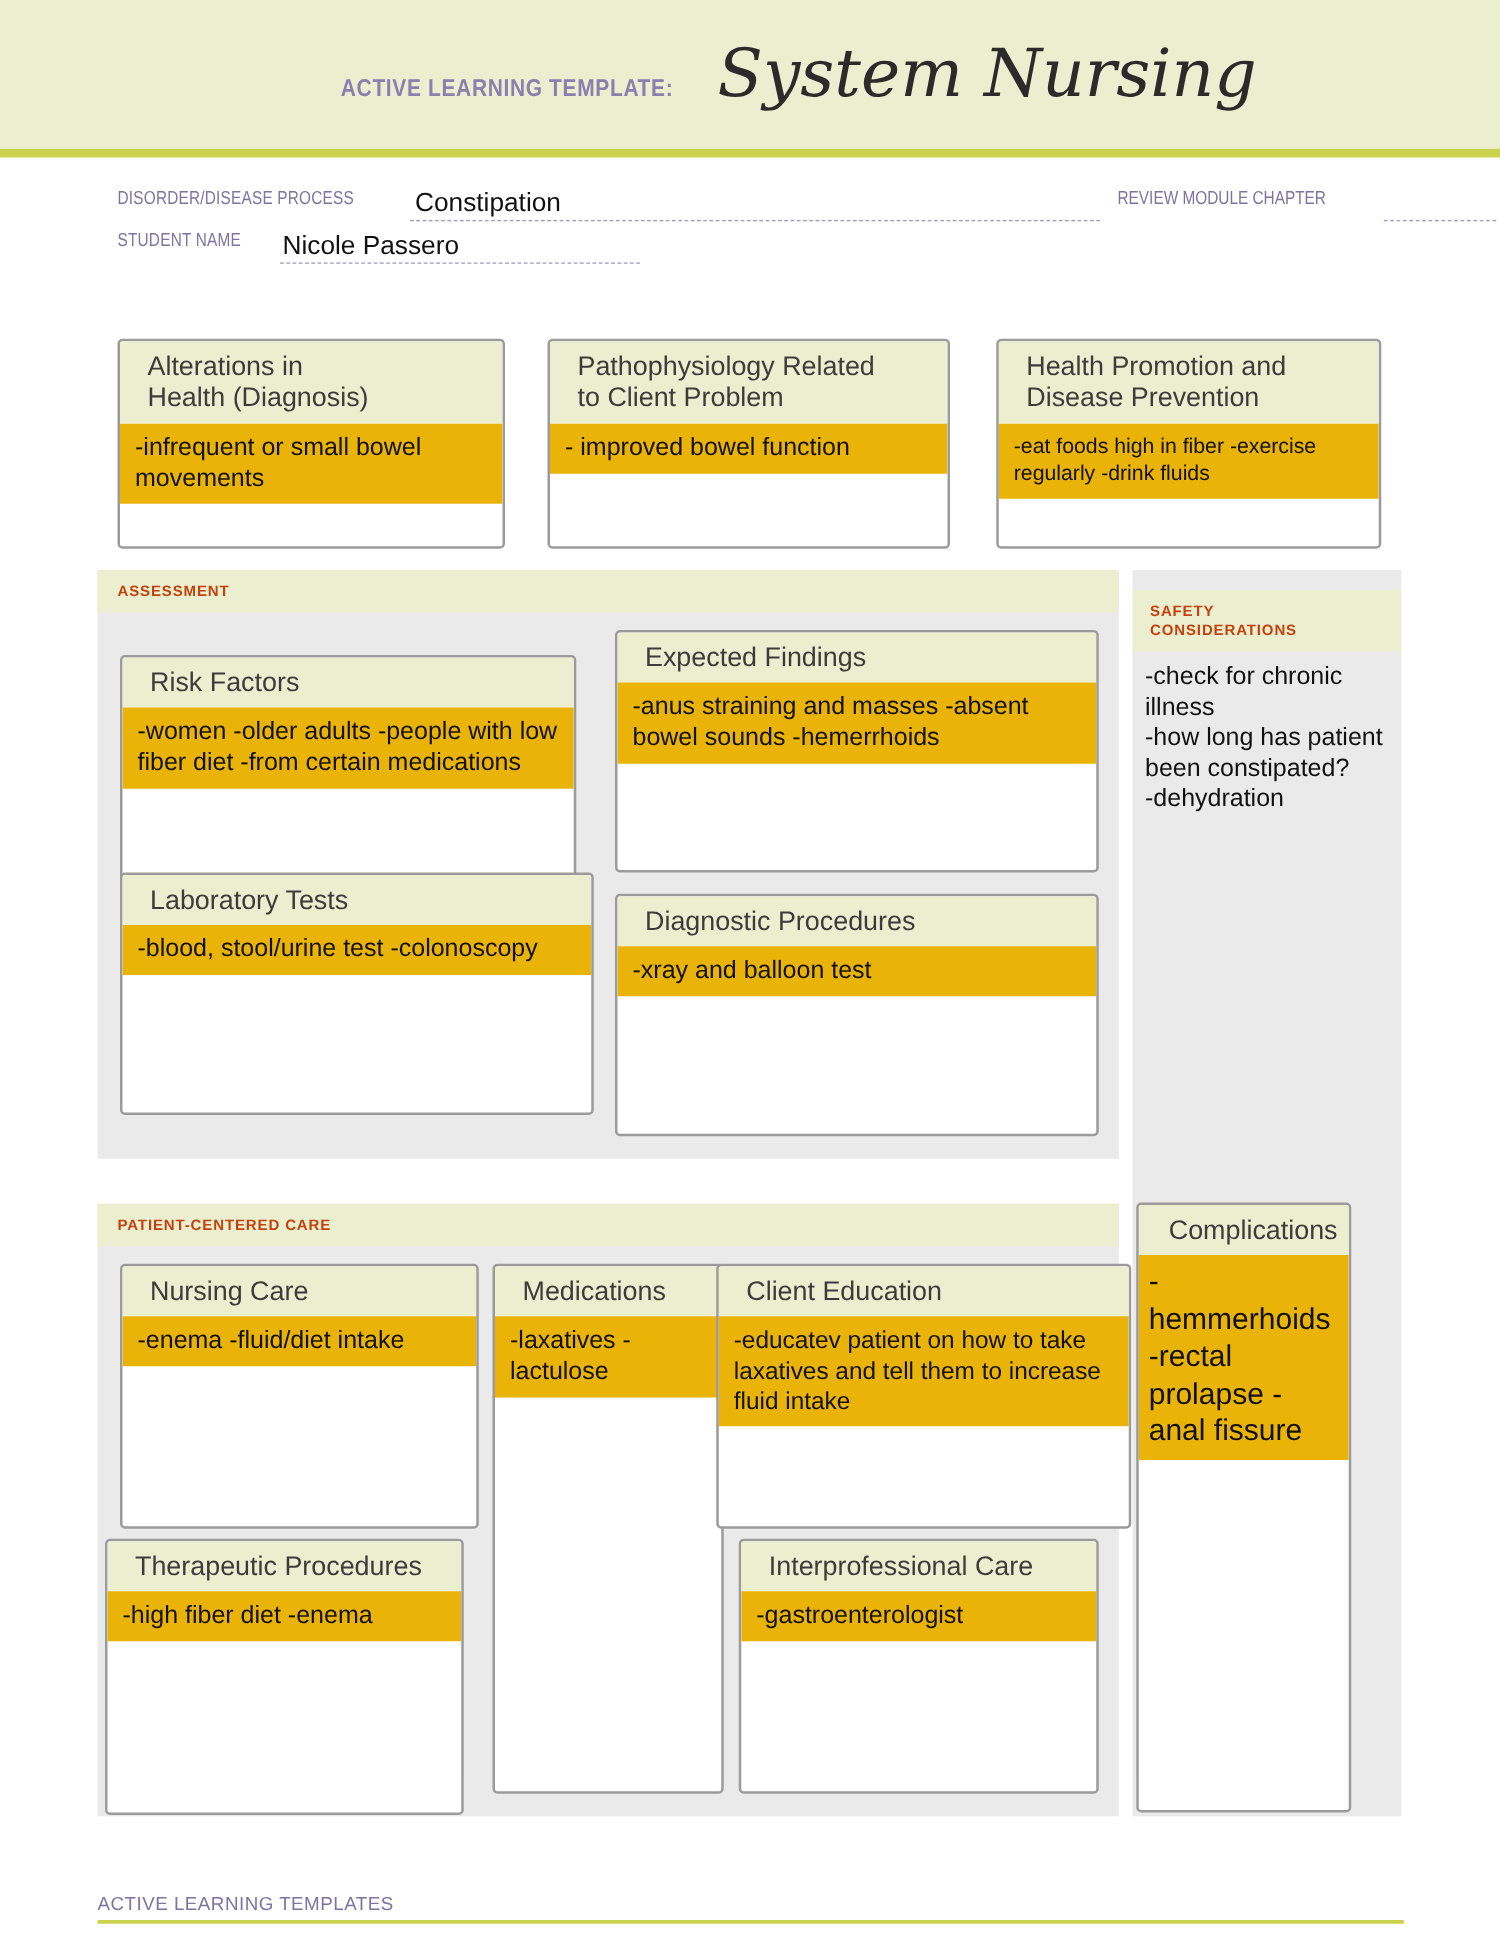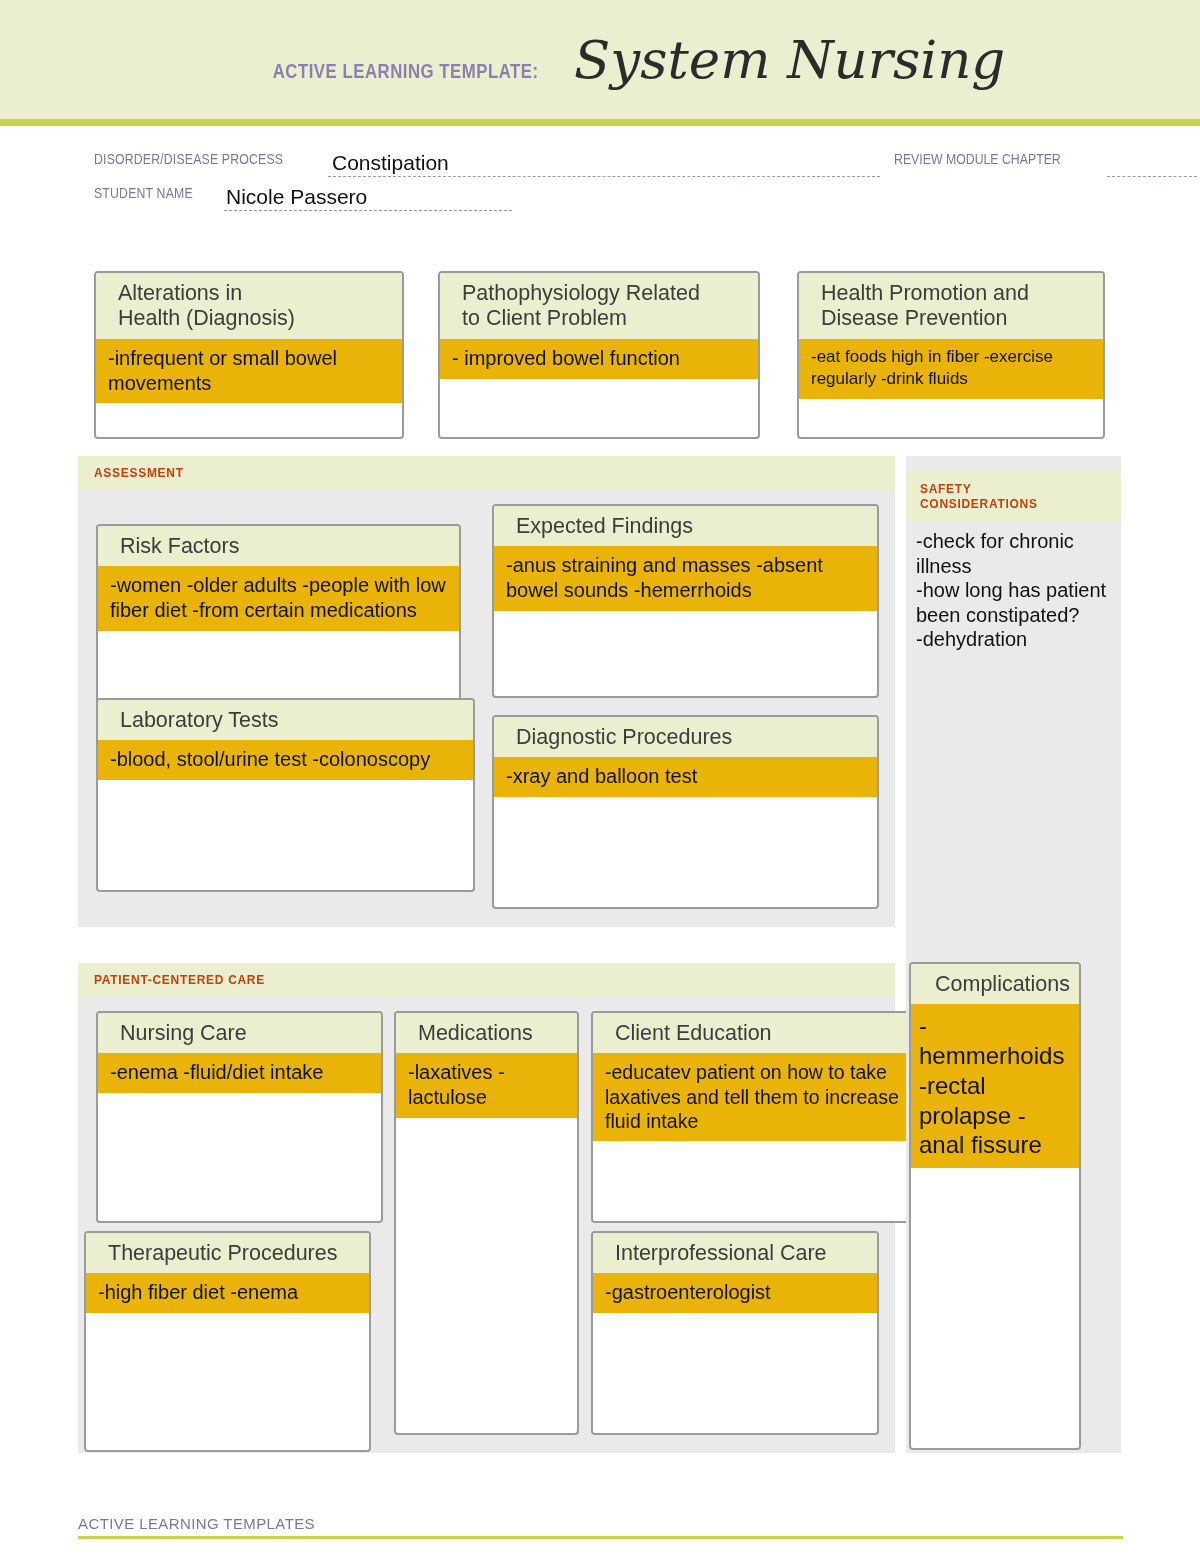--- a/index.html
+++ b/index.html
@@ -169,21 +169,21 @@
 
   
   #card-risk   { left: 96px;  top: 524px; width: 365px; height: 194px; }
   #card-expect { left: 492px; top: 504px; width: 387px; height: 194px; }
   #card-lab    { left: 96px;  top: 698px; width: 379px; height: 194px; }
   #card-diag   { left: 492px; top: 715px; width: 387px; height: 194px; }
 
   
   #card-nursing  { left: 96px;  top: 1011px; width: 287px; height: 212px; }
   #card-meds     { left: 394px; top: 1011px; width: 185px; height: 424px; }
-  #card-cliented { left: 591px; top: 1011px; width: 332px; height: 212px; }
+  #card-cliented { left: 573px; top: 1011px; width: 332px; height: 212px; }
   #card-therap   { left: 84px;  top: 1231px; width: 287px; height: 221px; }
   #card-interpro { left: 591px; top: 1231px; width: 288px; height: 204px; }
   #card-cliented .card-body { font-size: 19.5px; }
 
   
   #card-complications { left: 909px; top: 962px; width: 172px; height: 488px; }
   #card-complications .card-head { padding-left: 24px; font-size: 21.5px; }
   #card-complications .card-body { font-size: 24px; padding-left: 8px; }
 
   

